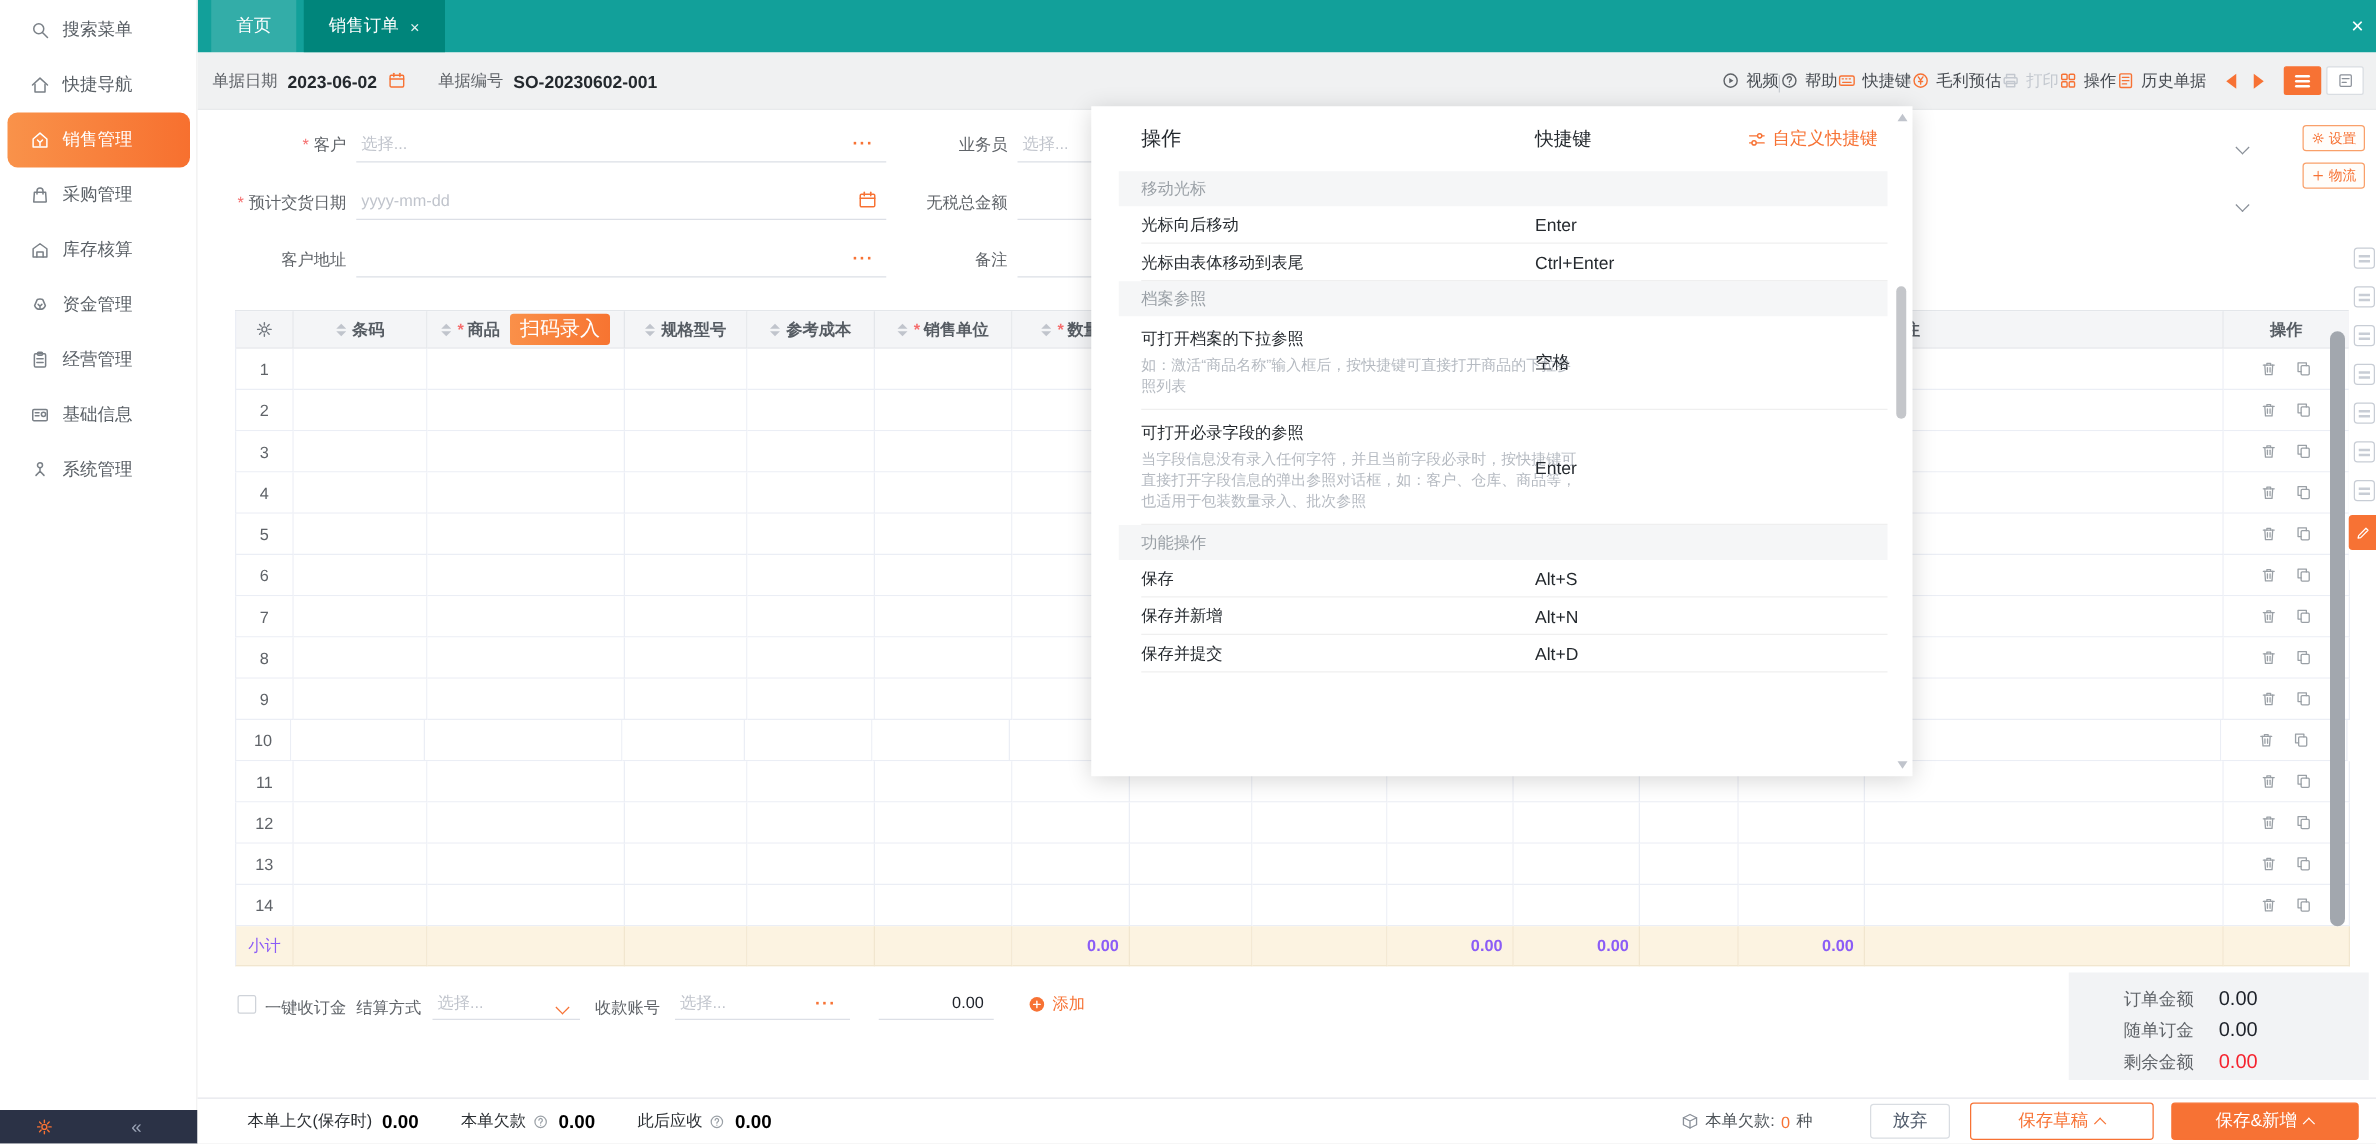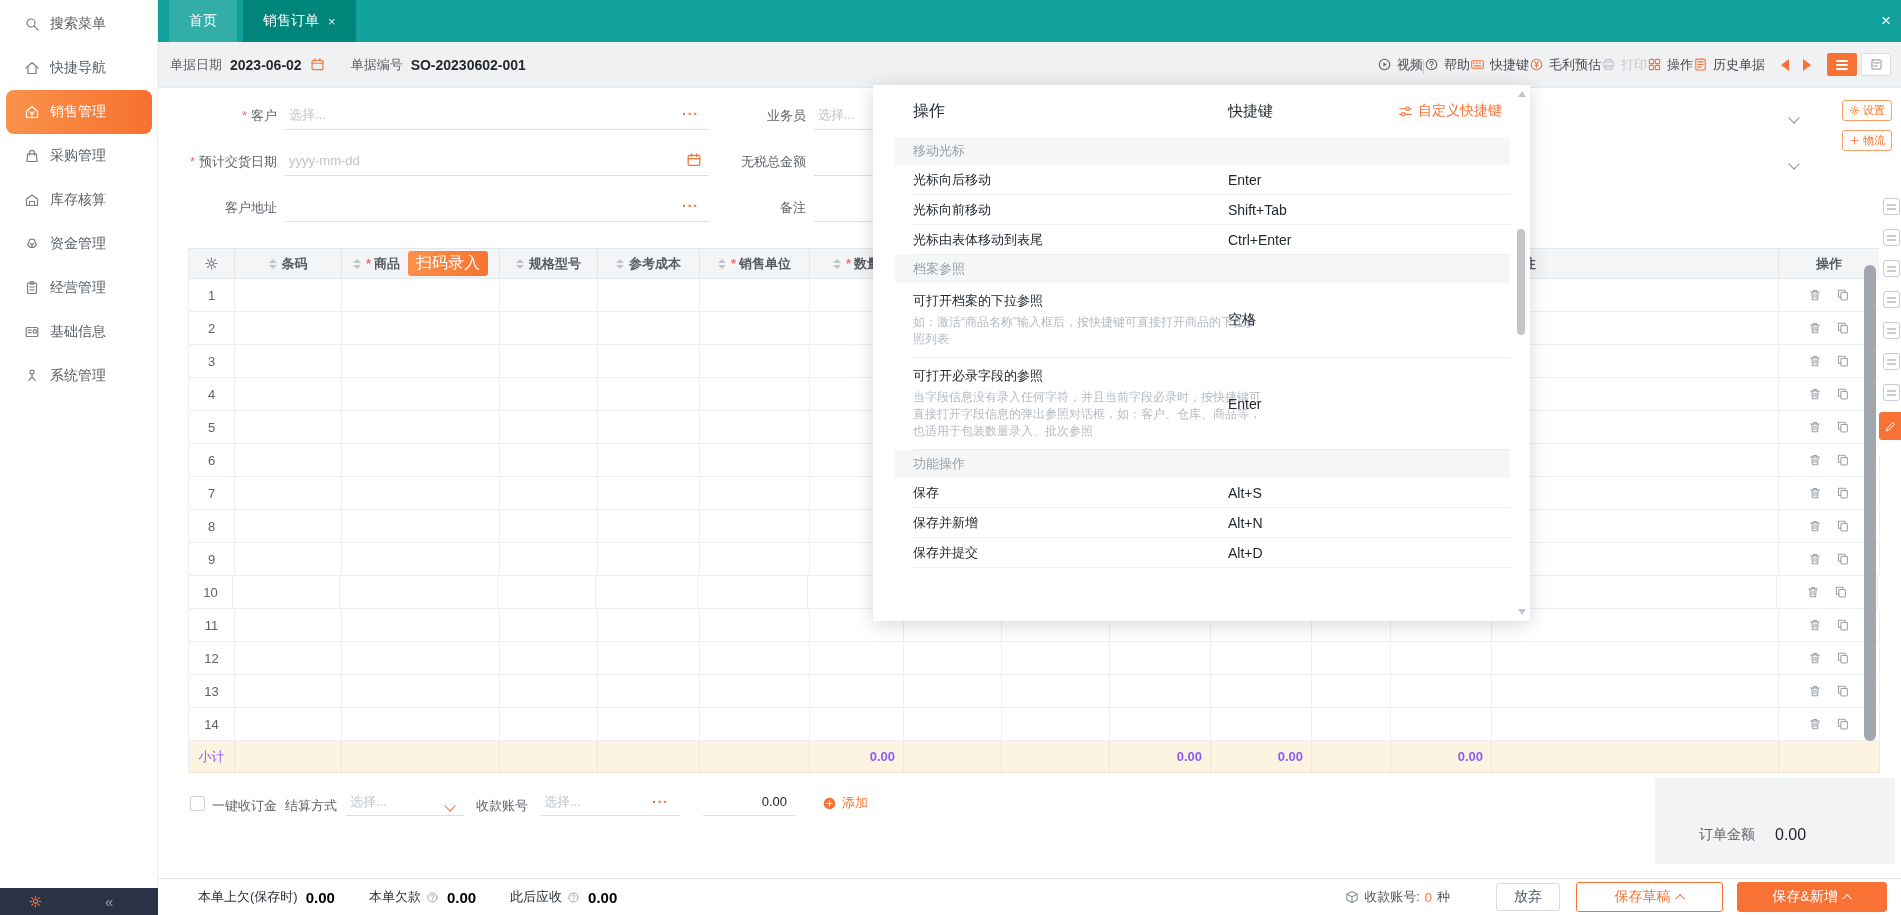--- a/index.html
+++ b/index.html
@@ -100,21 +100,21 @@
   .pay-label { position:absolute; top:15px; color:#5f6368; font-size:13px; }
   .pay-input { position:absolute; top:6px; height:28px; border:none; border-bottom:1px solid #dcdfe6; outline:none; font-size:13px; color:#333; background:transparent; padding:0 22px 0 4px; font-family:inherit; }
   .pay-input::placeholder { color:#c0c4cc; }
   .sel-chev { position:absolute; top:16px; color:#f77234; cursor:pointer; }
   .amt-input { text-align:right; padding-right:8px; color:#1d2129; }
   .add-btn { position:absolute; left:664px; top:12px; display:flex; align-items:center; gap:5px; color:#f77234; font-size:13px; cursor:pointer; }
   .add-btn .m-ic { width:15px; height:15px; }
 
   
   .summary { position:absolute; left:1655px; top:778px; width:240px; height:86px; background:#f2f3f5; padding-top:6px; }
-  .sum-row { display:flex; align-items:flex-start; height:25px; padding-left:22px;margin-top:42px; }
+  .sum-row { display:flex; align-items:flex-end; height:25px; padding-left:22px; }
   .sum-label { width:78px; text-align:right; color:#5f6368; font-size:14px; }
   .sum-value { margin-left:20px; font-size:16px; color:#1d2129; }
   .sum-value.red { color:#f5222d; }
 
   
   .bottombar { position:absolute; left:158px; top:878px; width:1743px; height:37px; background:#fff; border-top:1px solid #e5e6eb; display:flex; align-items:center; z-index:6; }
   .bb-left { display:flex; align-items:center; gap:8px; margin-left:40px; }
   .bb-label { color:#2b2f33; font-size:13px; }
   .bb-value { color:#000; font-size:15px; font-weight:bold; margin-right:26px; }
   .q-ic { width:13px; height:13px; color:#9aa0a6; margin-left:-3px; }
@@ -1098,21 +1098,21 @@
       <span class="bb-value">0.00</span>
     </div>
     <div class="bb-right">
       <span class="sku">
         <span class="m-ic">
             <svg viewBox="0 0 16 16" width="100%" height="100%" fill="none" stroke="currentColor" stroke-width="1.2" stroke-linecap="round" stroke-linejoin="round">
               <path d="M8 1.8 L14 4.8 V11.2 L8 14.2 L2 11.2 V4.8 Z"></path>
               <path d="M2 4.8 L8 7.8 L14 4.8 M8 7.8 V14.2"></path>
             </svg>
           </span>
-        <span>收款账号:</span>
+        <span>本单欠款:</span>
         <span class="cnt">0</span>
         <span>种</span>
       </span>
       <span class="btn btn-plain">
           <span>放弃</span>
         </span>
       <span class="btn btn-outline">
           <span>保存草稿</span>
           <span class="chev-up"></span>
         </span>
@@ -1139,24 +1139,20 @@
         <span>自定义快捷键</span>
       </span>
     </div>
     <div class="d-body">
         <div class="d-sec">移动光标</div>
         <div class="d-row">
           <div class="d-name">光标向后移动</div>
           <div class="d-key">Enter</div>
         </div>
         <div class="d-row">
-          <div class="d-name">光标向前移动</div>
-          <div class="d-key">Shift+Tab</div>
-        </div>
-        <div class="d-row">
           <div class="d-name">光标由表体移动到表尾</div>
           <div class="d-key">Ctrl+Enter</div>
         </div>
         <div class="d-sec">档案参照</div>
         <div class="d-row has-desc">
           <div class="d-name">可打开档案的下拉参照<div class="d-desc">如：激活“商品名称”输入框后，按快捷键可直接打开商品的下拉参照列表</div></div>
           <div class="d-key">空格</div>
         </div>
         <div class="d-row has-desc">
           <div class="d-name">可打开必录字段的参照<div class="d-desc">当字段信息没有录入任何字符，并且当前字段必录时，按快捷键可直接打开字段信息的弹出参照对话框，如：客户、仓库、商品等，也适用于包装数量录入、批次参照</div></div>

